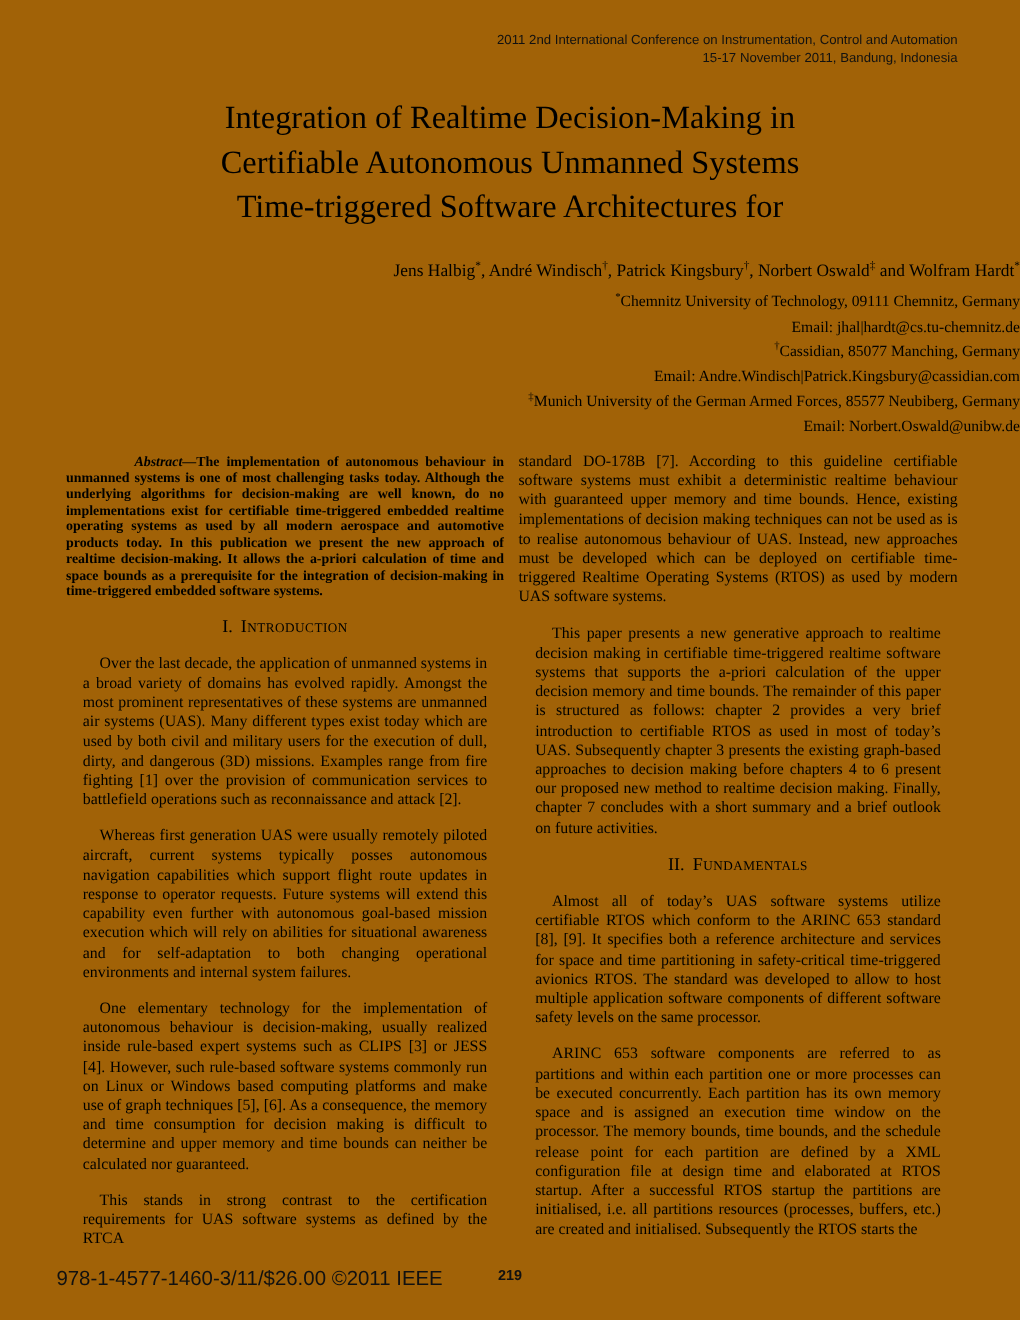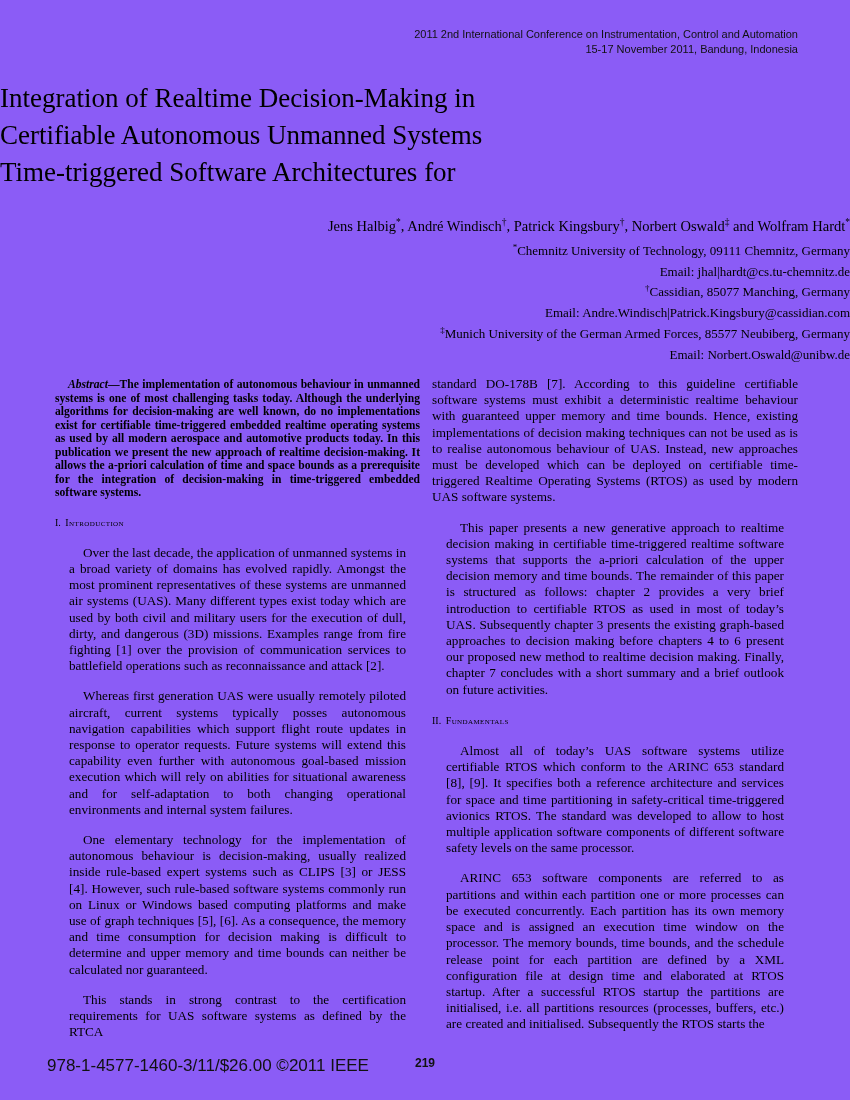--- a/index.html
+++ b/index.html
@@ -1,40 +1,41 @@
 <!DOCTYPE html>
 <html><head>
 <meta charset="utf-8">
 <style>
   html, body { margin: 0; padding: 0; background: #e8e8e8; }
   .page {
     position: relative;
     width: 850px;
     height: 1100px;
     margin: 0 auto;
-    background: #8b5cf6;
+    background: #a16207;
     color: #000000;
     font-family: "Liberation Serif", "DejaVu Serif", serif;
     overflow: hidden;
   }
   .conf-header {
     position: absolute;
     top: 27px;
     right: 52px;
     text-align: right;
     font-family: "Liberation Sans", "DejaVu Sans", sans-serif;
     font-size: 11px;
     line-height: 15px;
     color: #111111;
   }
   .title-block {
     position: absolute;
     top: 80px;
     left: 0;
     width: 100%;
+    text-align: center;
     font-size: 27px;
     line-height: 37px;
     font-weight: normal;
     margin: 0;
   }
   .authors-block {
     position: absolute;
     top: 213px;
     left: 0;
     width: 100%;
@@ -63,23 +64,24 @@
   .col-right { left: 432px; width: 366px; }
   p.body-para { margin: 14px; text-indent: 14px; }
   p.cont-para { margin: 0; text-indent: 0; }
   .abstract {
     margin: 2px 0 0 0;
     font-weight: bold;
     font-size: 11.6px;
     line-height: 13.5px;
     text-indent: 13px;
   }
-  .abstract-label { font-style: italic; }
+  .abstract-label { font-style: italic; margin-left: 44px; }
   .section-heading {
-    font-size: 10px;
+    text-align: center;
+    font-size: 15px;
     margin: 15px 0 8px 0;
     text-indent: 0;
   }
   .sc {
     font-variant: small-caps;
     letter-spacing: 0.4px;
     margin-left: 0.45em;
   }
   .footer-copyright {
     position: absolute;

